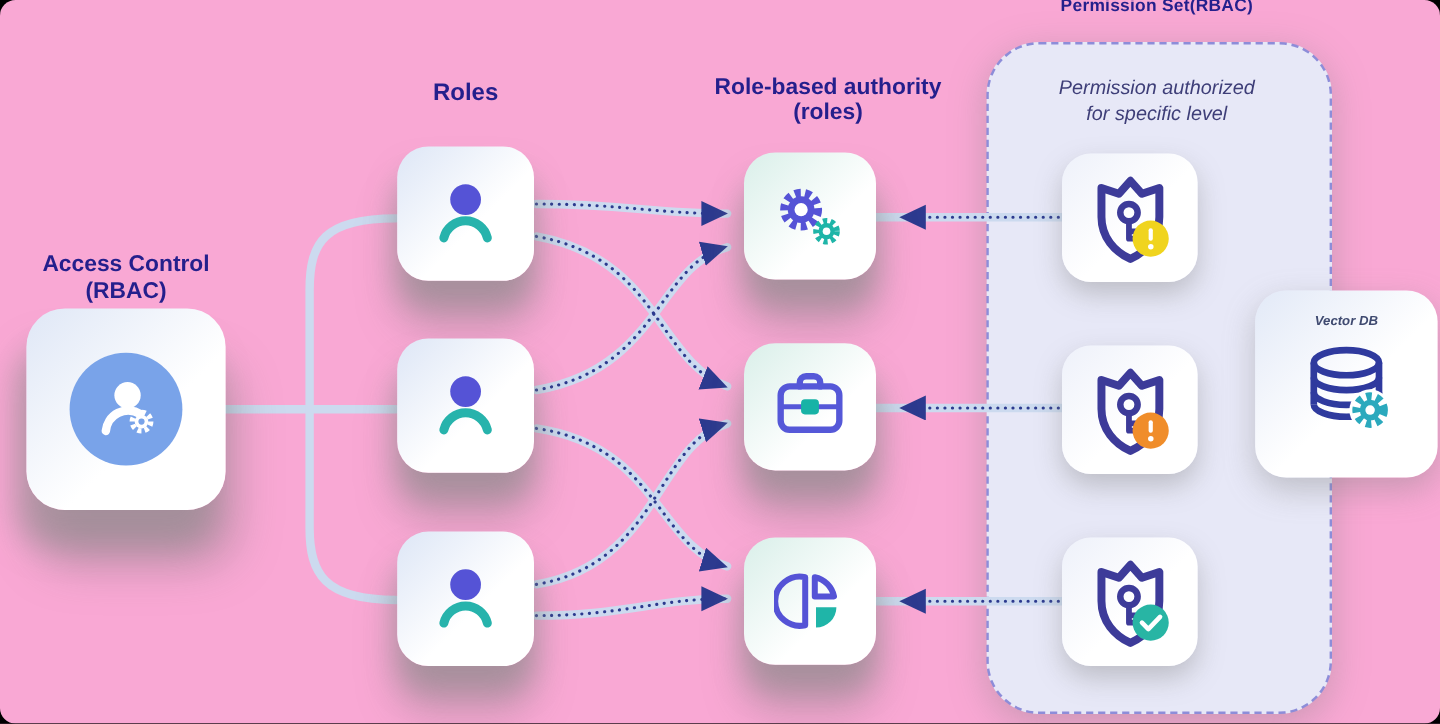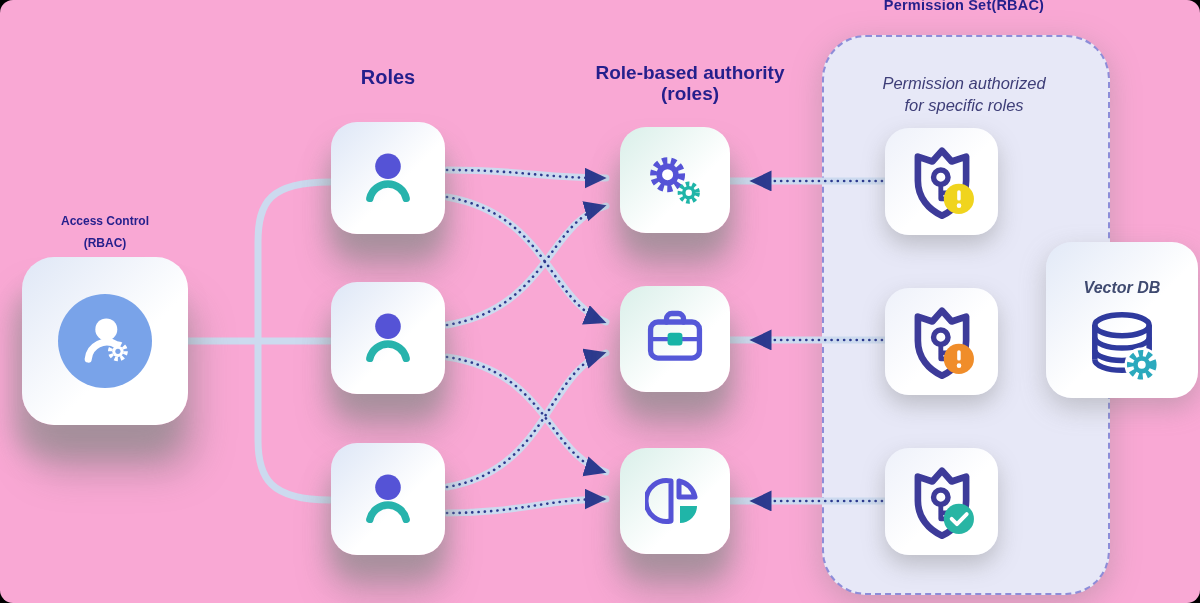--- a/index.html
+++ b/index.html
@@ -11,21 +11,21 @@
   .panel{
     position:absolute;left:822px;top:35px;width:284px;height:556px;
     background:#e7e8f7;border:2px dashed #8d8dd9;border-radius:44px;
     box-shadow:0 8px 30px rgba(125,125,125,.38);z-index:0;
   }
   .panel-title{
     position:absolute;left:822px;top:-3px;width:284px;text-align:center;
     font-size:14.5px;font-weight:bold;color:#241f8c;z-index:3;letter-spacing:.2px;
   }
   .panel-caption{
-    position:absolute;left:832px;top:72px;width:264px;text-align:center;
+    position:absolute;left:832px;top:62px;width:264px;text-align:center;
     font-style:italic;font-size:16.5px;line-height:22px;color:#3e3e78;z-index:3;
   }
   
   svg.wires{position:absolute;left:0;top:0;z-index:1;}
   
   .card{position:absolute;border-radius:26px;display:flex;align-items:center;justify-content:center;z-index:2;}
   .card-access{
     left:22px;top:257px;width:166px;height:168px;border-radius:32px;
     background:linear-gradient(135deg,#dfe7f6 0%,#ffffff 60%);
     box-shadow:-8px 30px 26px rgba(140,140,140,.55), 8px 46px 38px rgba(115,115,115,.4);
@@ -45,37 +45,37 @@
     left:885px;width:113px;height:107px;border-radius:24px;
     background:linear-gradient(135deg,#eef1fa 0%,#ffffff 55%);
     box-shadow:0 10px 22px rgba(130,130,130,.42);
   }
   .card-vector{
     left:1046px;top:242px;width:152px;height:156px;border-radius:26px;
     background:linear-gradient(135deg,#e2e9f7 0%,#ffffff 55%);
     box-shadow:0 10px 26px rgba(130,130,130,.4);
     flex-direction:column;justify-content:flex-start;
   }
-  .vector-label{margin-top:37px;font-style:italic;font-size:16px;font-weight:bold;color:#3f4a70;}
+  .vector-label{margin-top:20px;font-style:italic;font-size:11px;font-weight:bold;color:#3f4a70;}
   
   .col-label{position:absolute;text-align:center;font-weight:bold;color:#241f8c;z-index:3;}
   .label-roles{left:331px;top:66px;width:114px;font-size:20px;}
   .label-auth{left:595px;top:62px;width:190px;font-size:19px;line-height:21px;}
-  .label-access{left:18px;top:210px;width:174px;font-size:12px;line-height:22px;}
+  .label-access{left:18px;top:210px;width:174px;font-size:19px;line-height:22px;}
 </style>
 </head>
 <body>
 
 <div id="stage">
 
   <div class="panel"></div>
   <div class="panel-title">Permission Set(RBAC)</div>
   <div class="panel-caption">
     <span>Permission authorized</span><br>
-    <span>for specific roles</span>
+    <span>for specific level</span>
   </div>
 
   <svg class="wires" width="1200" height="603" viewBox="0 0 1200 603">
     <defs>
       <marker id="arr" markerWidth="10" markerHeight="9" refX="7.5" refY="4" orient="auto">
         <path d="M0,0 L8.5,4 L0,8 Z" fill="#2c3a8f"></path>
       </marker>
     </defs>
 
     <g stroke="#ccdaef" stroke-width="7" fill="none" stroke-linecap="round">

